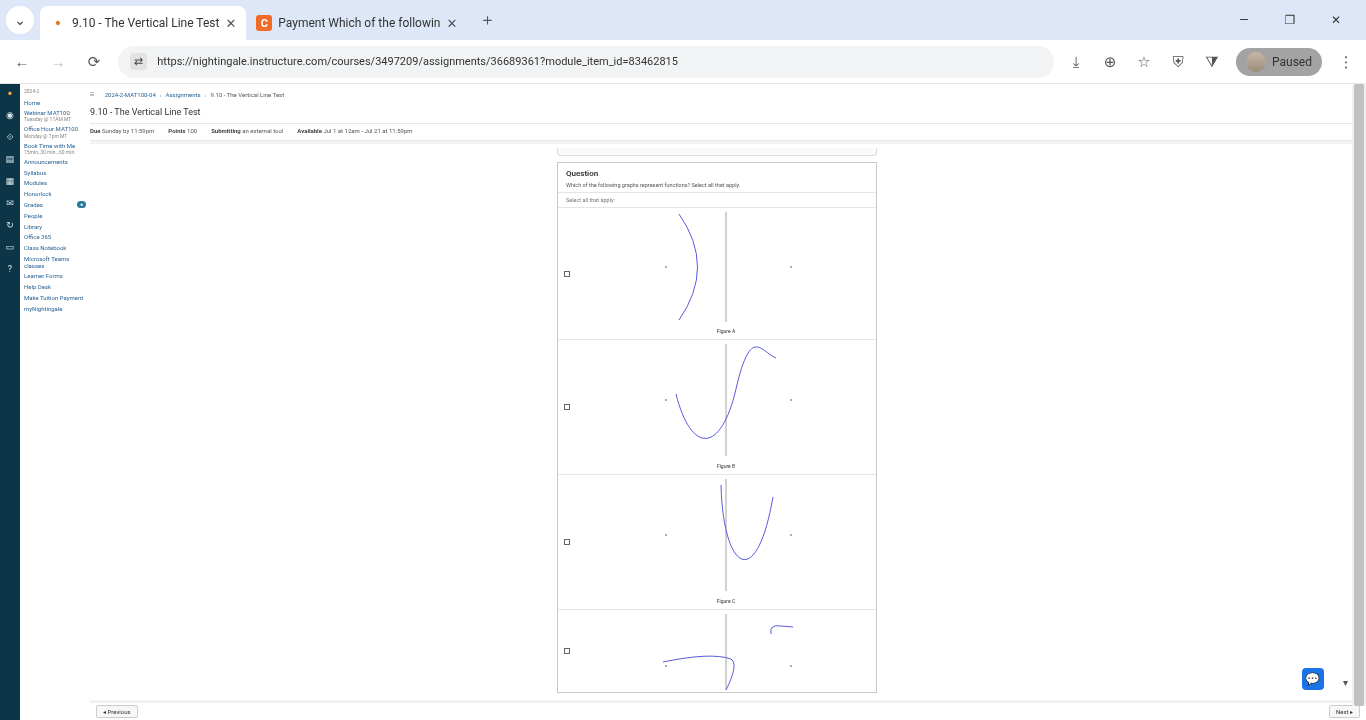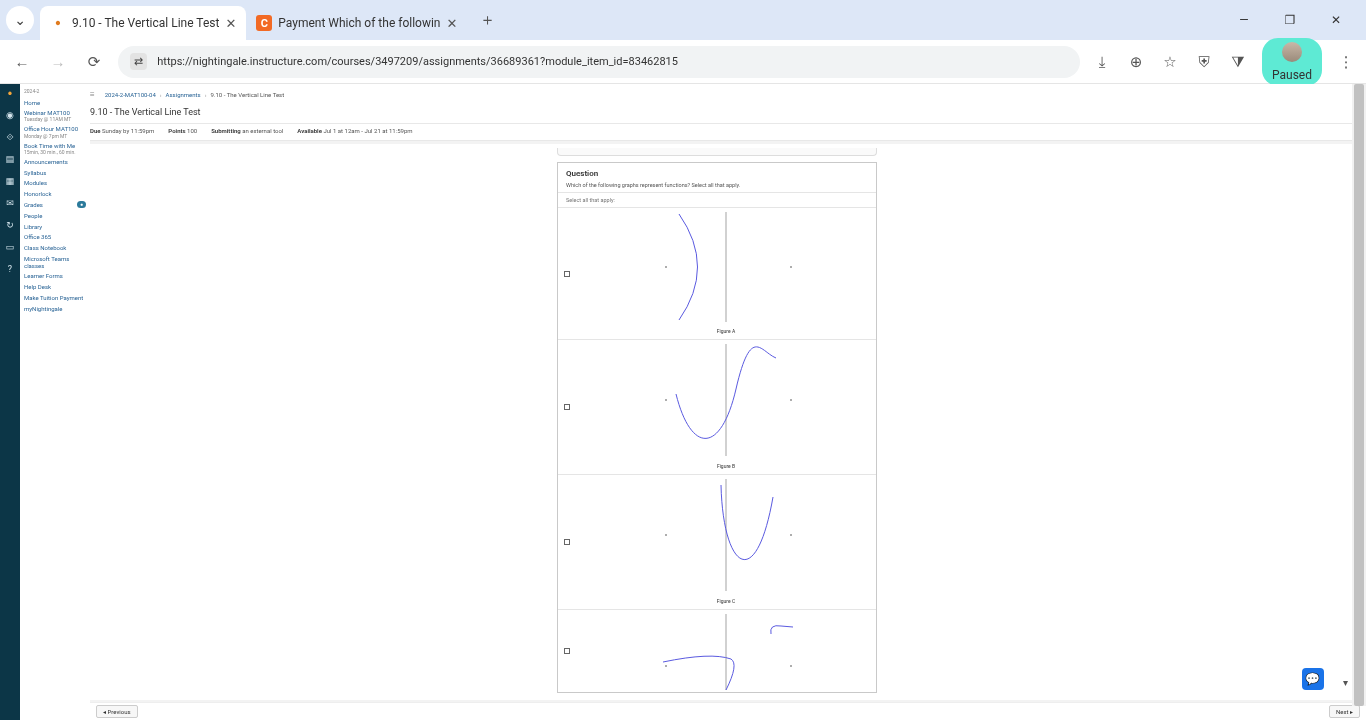--- a/index.html
+++ b/index.html
@@ -20,21 +20,21 @@
 .win-controls span { width:28px; text-align:center; font-size:12px; cursor:pointer;}
 
 .toolbar { height:44px; background:#fff; border-bottom:1px solid #e5e5e5; display:flex; align-items:center; padding:0 10px; gap:12px;}
 .tb-icon { color:#555; font-size:15px; width:24px; text-align:center; cursor:pointer;}
 .tb-icon.disabled { color:#bbb; }
 .addr-wrap { flex:1; display:flex; align-items:center; background:#f1f3f4; border-radius:18px; height:32px; padding:0 12px; gap:10px;}
 .addr-wrap .site-icon { font-size:11px; color:#444; background:#e3e3e3; border-radius:4px; padding:2px 4px;}
 .url { flex:1; font-size:11px; color:#333; border:none; background:transparent; outline:none;}
 .right-icons { display:flex; align-items:center; gap:14px; color:#555;}
 .right-icons .ic { width:20px; text-align:center; font-size:15px; cursor:pointer;}
-.profile-chip { display:flex; align-items:center; gap:6px; background:#5eead4; border-radius:16px; padding:4px 10px; font-size:12px; color:#333;flex-direction:column;}
+.profile-chip { display:flex; align-items:center; gap:6px; background:#a3a3a3; border-radius:16px; padding:4px 10px; font-size:12px; color:#333;}
 .profile-chip .avatar { width:20px; height:20px; border-radius:50%; background:#9aa linear-gradient(#c8b8a8,#9a8a7a); }
 
 
 .app { position:absolute; top:84px; left:0; right:0; bottom:0; display:flex; background:#fff;}
 .global-nav { width:20px; background:#0b3c5d; background:linear-gradient(#0c3647,#0c3647); display:flex; flex-direction:column; align-items:center; padding-top:4px; gap:10px; color:#cfe;}
 .global-nav .gicon { width:12px; height:12px; font-size:9px; color:#d6e6ee; text-align:center; cursor:pointer;}
 .global-nav .gicon.logo { color:#f3a63b; font-size:10px;}
 
 .course-nav { width:70px; background:#f7f7f7; background:#fff; border-right:none; padding:2px 4px; font-size:6px; line-height:1.3; color:#2a6496; }
 .course-nav .term { color:#888; font-size:5px; margin:2px 0 4px;}

